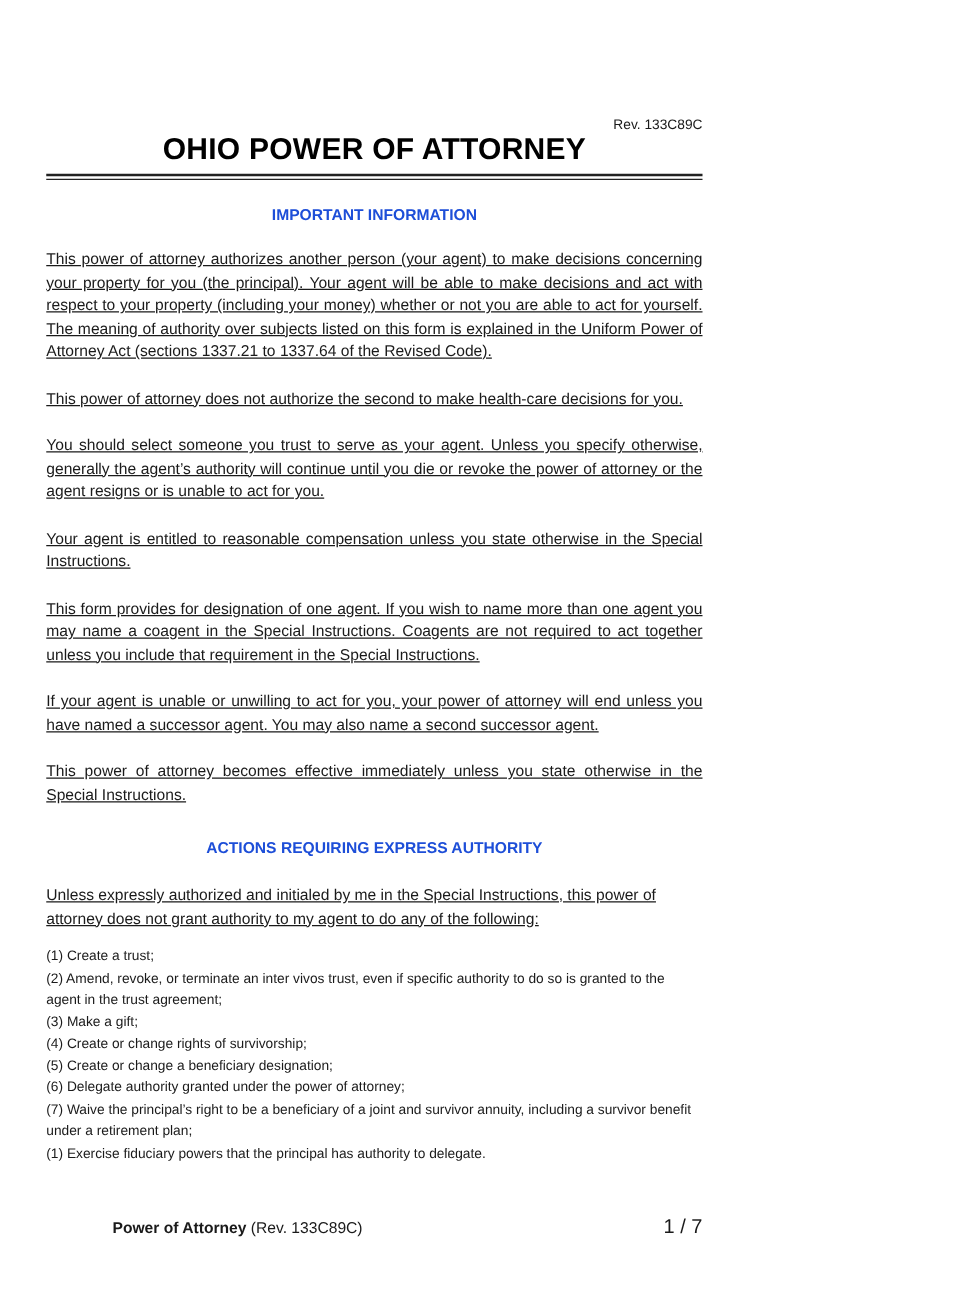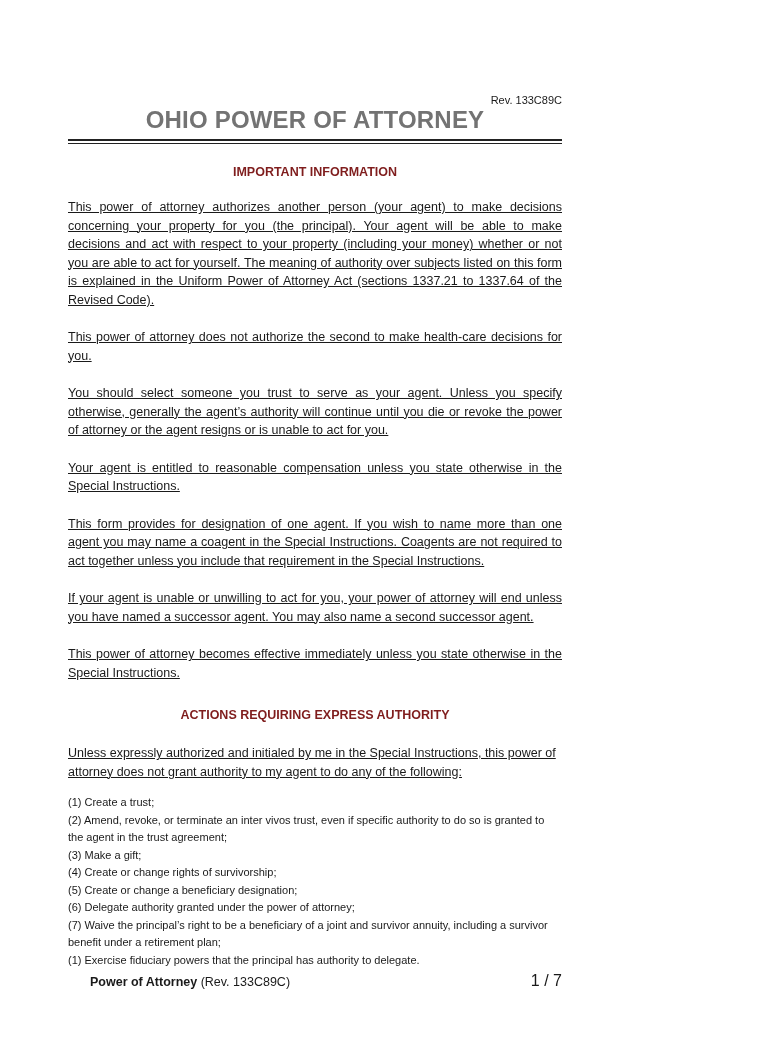--- a/index.html
+++ b/index.html
@@ -12,52 +12,52 @@
     height: 1051px;
     position: relative;
     font-family: "Liberation Sans", "DejaVu Sans", sans-serif;
     color: #1a1a1a;
   }
   .page {
     position: relative;
     width: 652px;
     height: 1051px;
     box-sizing: border-box;
-    padding: 94px 90px 0 68px;
+    padding: 94px 90px 0 37px;
     background: #ffffff;
     overflow: hidden;
   }
   .rev-label {
     font-size: 11px;
     line-height: 13px;
     text-align: right;
     color: #1a1a1a;
   }
   .doc-title {
     margin: 0 0 6px 0;
     font-size: 24px;
     line-height: 26px;
     font-weight: bold;
     text-align: center;
-    color: #737373;
+    color: #000000;
     letter-spacing: 0.2px;
   }
   .double-rule {
     height: 2px;
     border-top: 2px solid #222222;
     border-bottom: 1.5px solid #222222;
     margin: 0 0 21px 0;
   }
   .section-heading {
     margin: 0 0 18px 0;
     font-size: 12.5px;
     line-height: 15px;
     font-weight: bold;
     text-align: center;
-    color: #7f1d1d;
+    color: #1d4ed8;
   }
   .section-heading.actions {
     margin-top: 26px;
     margin-bottom: 21px;
   }
   .para {
     margin: 0 0 19px 0;
     font-size: 12.5px;
     line-height: 18.5px;
     text-align: justify;

